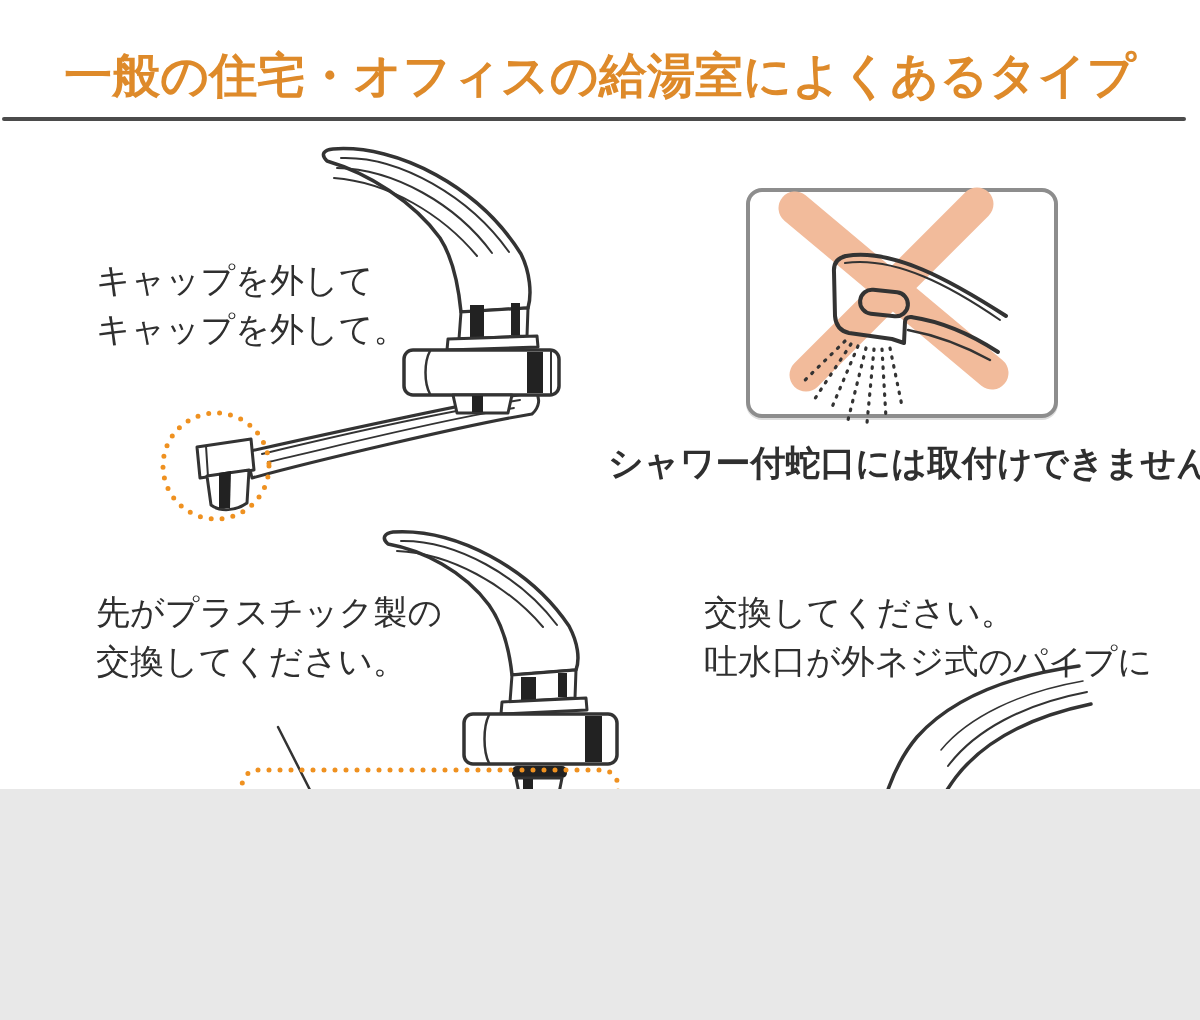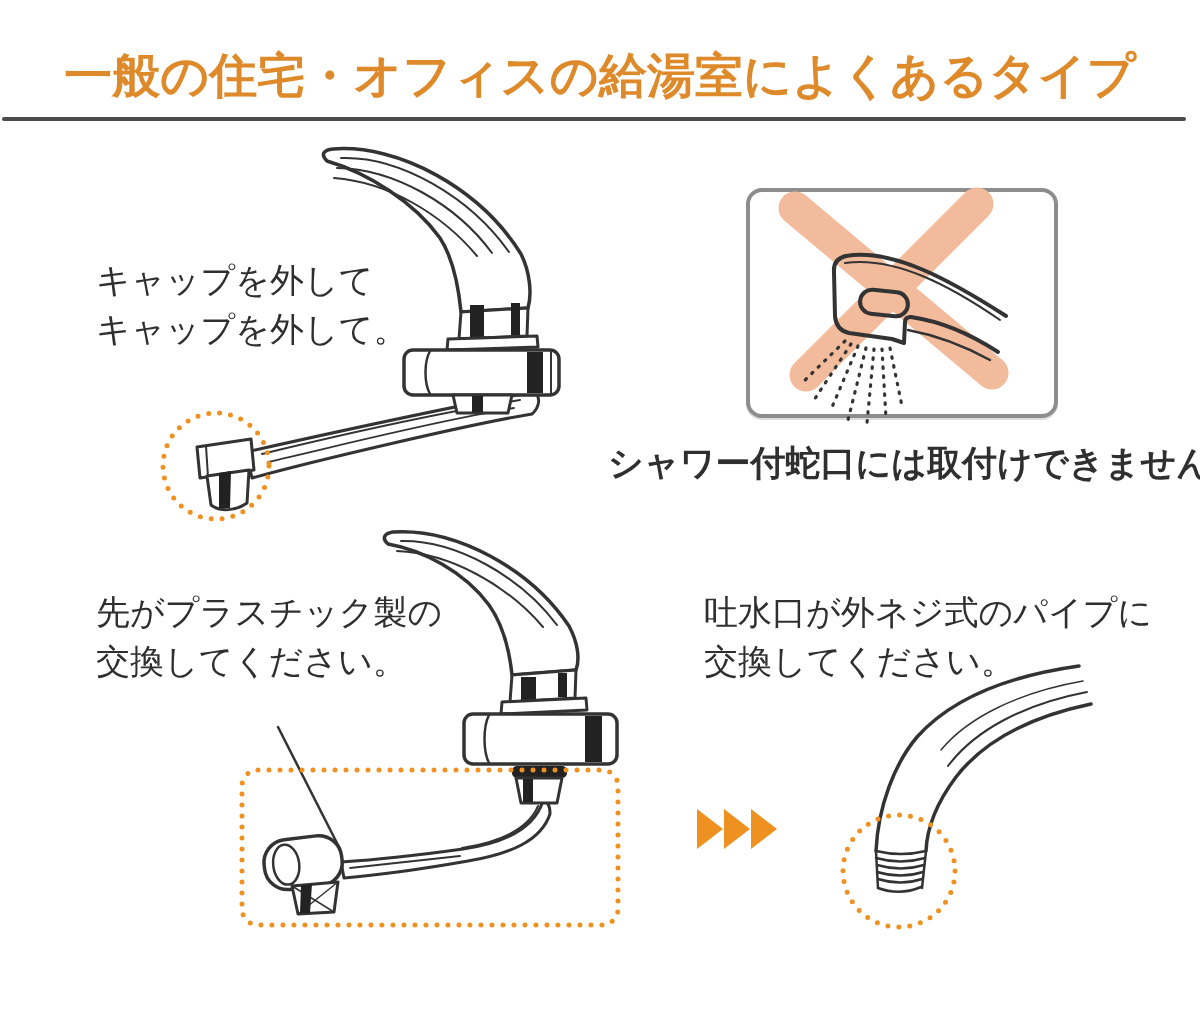--- a/index.html
+++ b/index.html
@@ -7,21 +7,21 @@
     --title-orange:#DE8A2A;
     --cross-salmon:#F2BB9B;
     --line-art:#333333;
     --text:#2F2F2F;
     --box-border:#8D8D8D;
     --divider:#4B4B4B;
     --background:#FFFFFF;
   }
   html,body{margin:0;padding:0;background:#e8e8e8;}
   .stage{
-    position:relative;width:1200px;height:1020px;margin:0 auto;
+    position:relative;width:1200px;height:789px;margin:0 auto;
     background:var(--background);overflow:hidden;
     font-family:"Liberation Sans","DejaVu Sans",sans-serif;
     color:var(--text);
   }
   .title{
     position:absolute;top:44px;left:0;width:100%;
     text-align:center;font-size:48px;font-weight:700;
     letter-spacing:0px;color:var(--title-orange);white-space:nowrap;
   }
   .divider{
@@ -186,17 +186,17 @@
   </div>
 
   <div class="caption">シャワー付蛇口には取付けできません</div>
 
   <div class="note" id="note-plastic">
     <span>先がプラスチック製の</span>
     <span>交換してください。</span>
   </div>
 
   <div class="note" id="note-pipe">
+    <span>交換してください。</span>
     <span>吐水口が外ネジ式のパイプに</span>
-    <span>交換してください。</span>
   </div>
 
 </div>
 
 </body></html>

